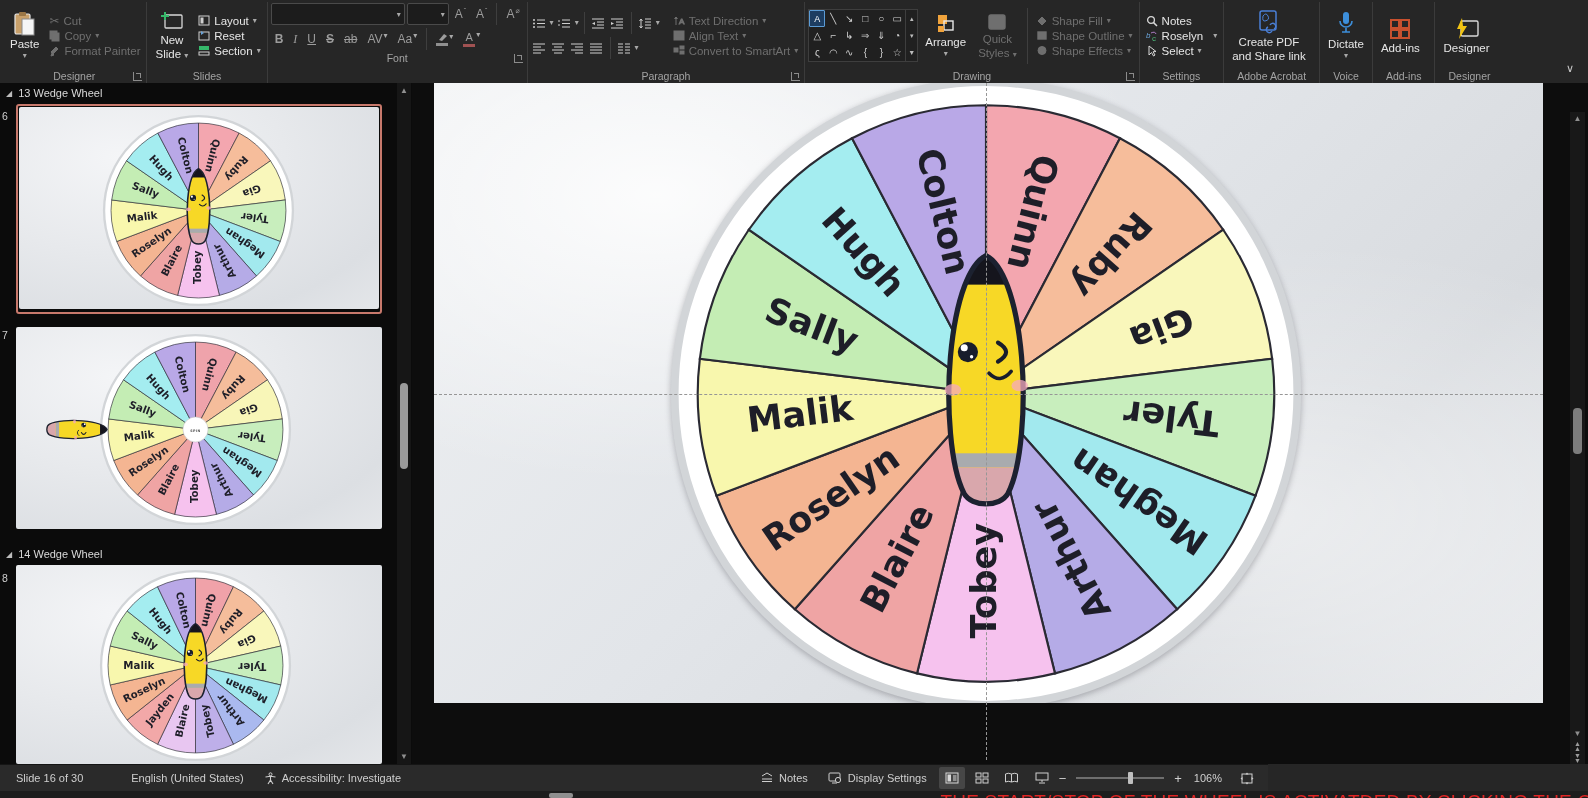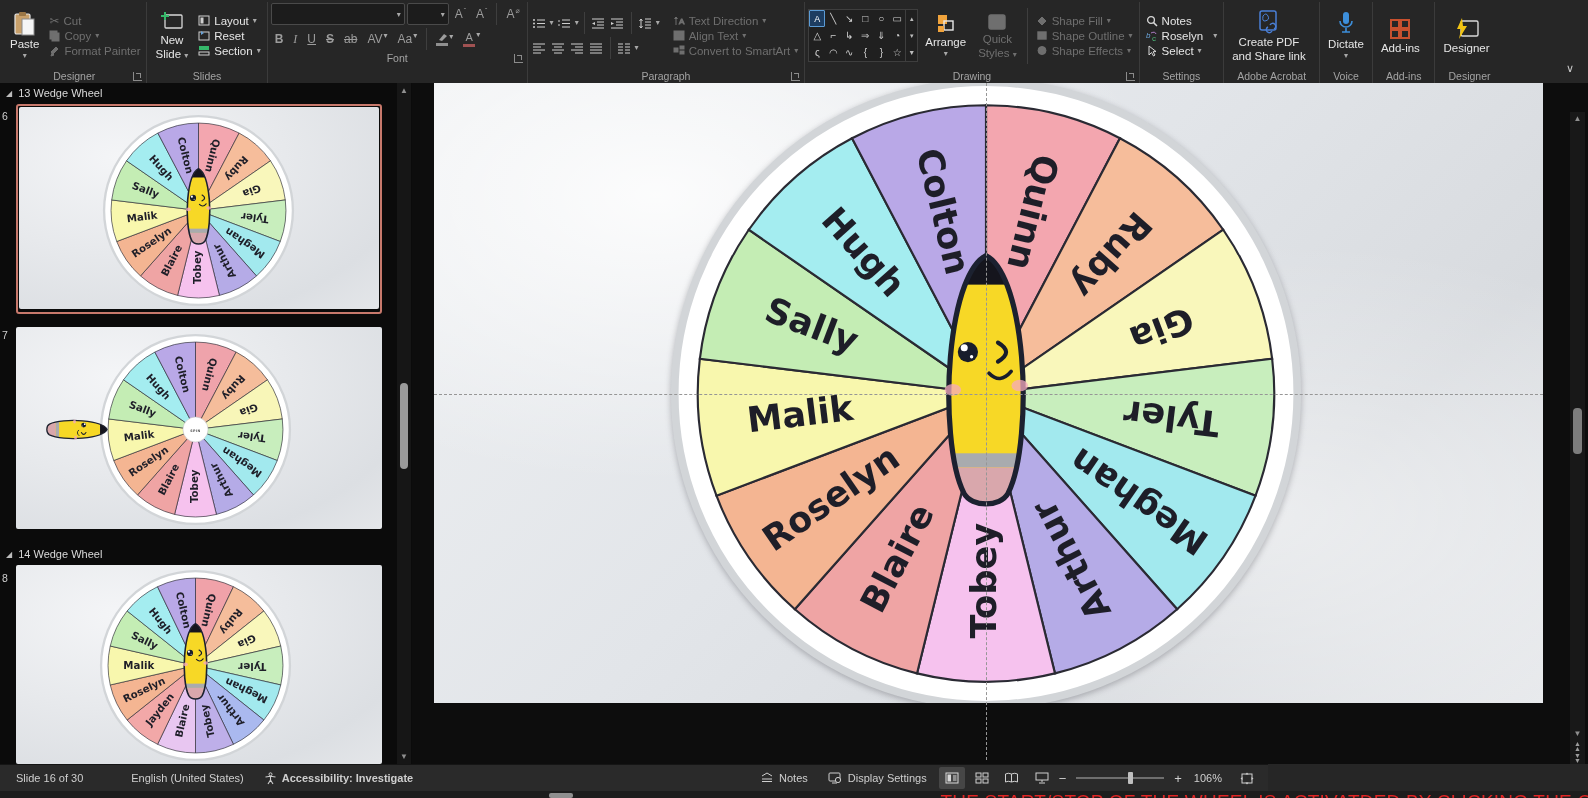--- a/index.html
+++ b/index.html
@@ -778,21 +778,21 @@
         <span>Slide 16 of 30</span>
       </div>
     <div class="sb-item" style="margin-left:28px">
         <span>English (United States)</span>
       </div>
     <div class="sb-item">
       <svg width="13" height="13" viewBox="0 0 13 13">
           <circle cx="6.5" cy="2.3" r="1.5" fill="none" stroke="#cfcfcf"></circle>
           <path d="M1.5,5 L6.5,4.3 L11.5,5 M6.5,4.3 L6.5,8 L4,12 M6.5,8 L9,12" fill="none" stroke="#cfcfcf" stroke-width="1.1"></path>
         </svg>
-      <span style="font-weight:bold">Accessibility: Investigate</span>
+      <span style="font-weight:normal">Accessibility: Investigate</span>
     </div>
     <div class="sb-right">
       <div class="sb-item">
         <svg width="14" height="12" viewBox="0 0 14 12">
             <path d="M2,4 L7,1 L12,4" fill="none" stroke="#cfcfcf"></path>
             <path d="M2,7 H12 M2,9.5 H12" stroke="#cfcfcf"></path>
           </svg>
         <span>Notes</span>
       </div>
       <div class="sb-item">

